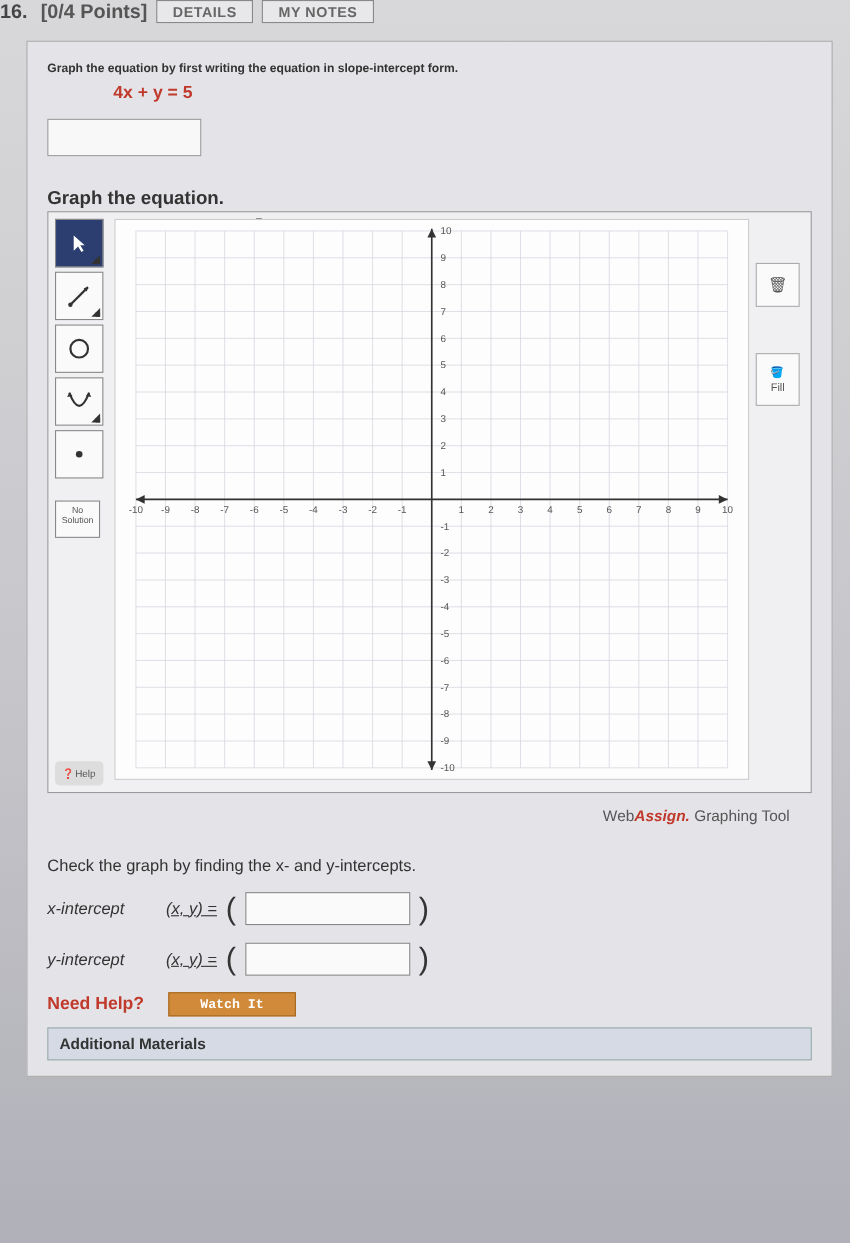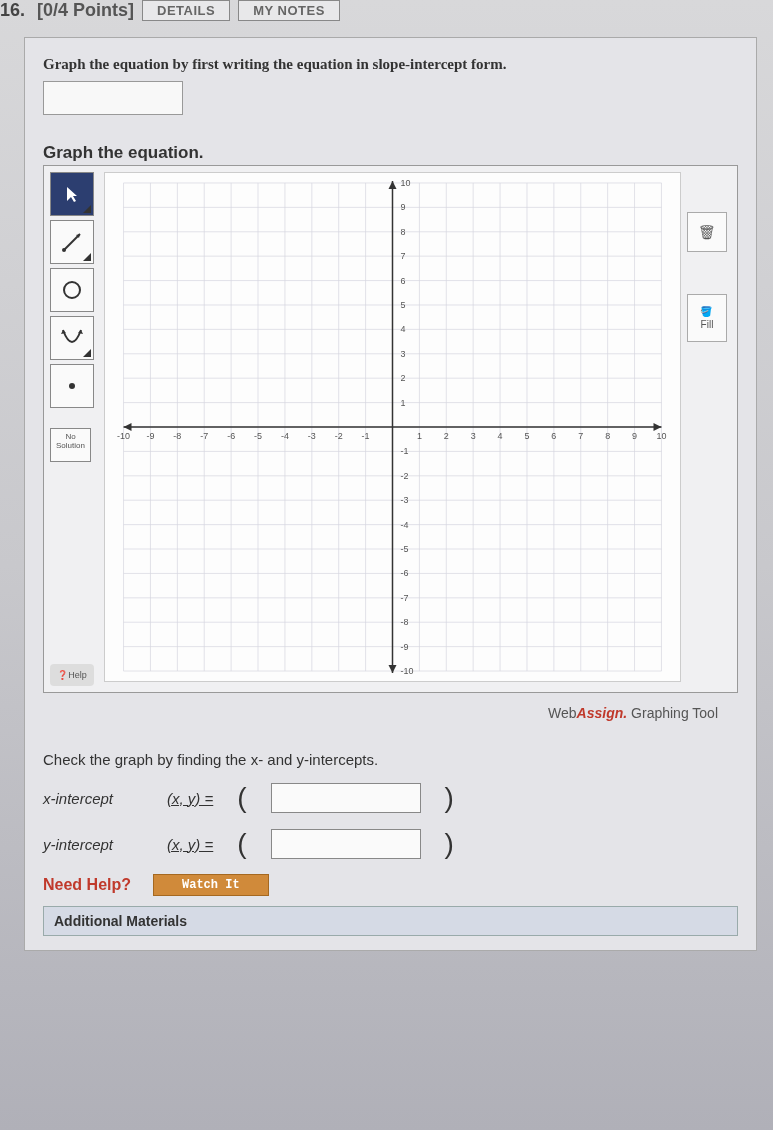--- a/index.html
+++ b/index.html
@@ -37,25 +37,24 @@
     background: #e8e8ea;
     letter-spacing: 0.5px;
   }
   .card {
     margin: 12px 16px 0 24px;
     background: #e4e4e8;
     border: 1px solid #aaa;
     padding: 18px 18px 14px 18px;
   }
   .prompt {
-    font-size: 15px;
+    font-size: 11px;
     color: #333;
     font-weight: bold;
     margin-bottom: 8px;
-    font-family: Liberation Serif, serif;
   }
   .equation {
     margin-left: 60px;
     font-size: 16px;
     color: #c0392b;
     font-weight: bold;
     margin-bottom: 14px;
   }
   .answer-box {
     width: 140px;
@@ -169,21 +168,21 @@
   .graph-footer .wa1 { color: #555; font-weight:normal;}
   .graph-footer .wa2 { color: #c0392b; font-weight: bold; font-style: italic;}
   .check-text {
     font-size: 15px;
     color: #333;
     margin: 26px 0 14px 0;
   }
   .intercept-row {
     display: flex;
     align-items: center;
-    gap: 24px;
+    gap: 8px;
     margin-bottom: 14px;
     font-size: 15px;
     color: #333;
   }
   .intercept-label { width: 100px; font-style: italic;}
   .xy { font-style: italic; text-decoration: underline;}
   .int-input {
     width: 150px;
     height: 30px;
     border: 1px solid #888;
@@ -229,20 +228,21 @@
 
 <div class="top-bar">
   <span class="qnum">16.</span>
   <span class="points">[0/4 Points]</span>
   <button class="top-btn">DETAILS</button>
   <button class="top-btn">MY NOTES</button>
 </div>
 
 <div class="card">
   <div class="prompt">Graph the equation by first writing the equation in slope-intercept form.</div>
+  <div class="equation">4x + y = 5</div>
   <input class="answer-box" style="">
 
   <span class="cursor">↖</span>
 
   <div class="section-label">Graph the equation.</div>
 
   <div class="graph-container">
     <div class="tool-col">
       <div class="tool selected tool-triangle">
         <svg width="14" height="18" viewBox="0 0 14 18">

